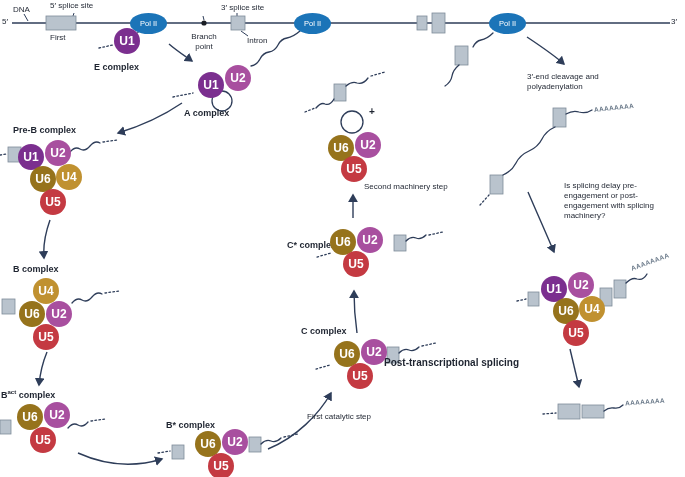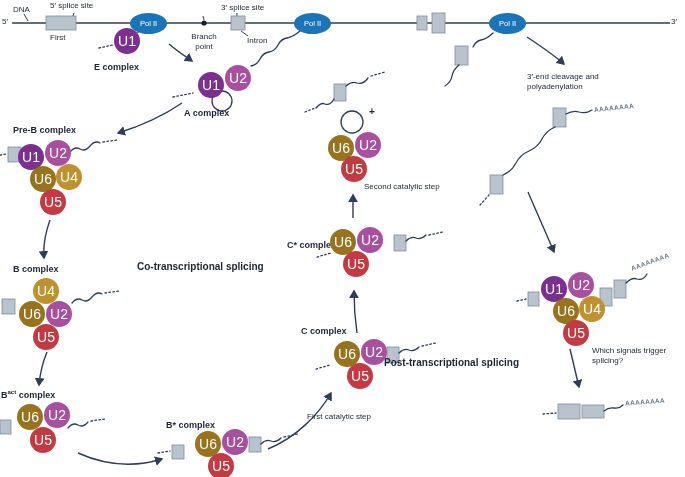--- a/index.html
+++ b/index.html
@@ -9,21 +9,21 @@
   
   .ln{stroke:#2e3d59;stroke-width:1.6;fill:none;}
   .thin{stroke:#2e3d59;stroke-width:1;fill:none;}
   .sq{stroke:#2e3d59;stroke-width:1.3;fill:none;stroke-linecap:round;}
   .oln{stroke:#2e3d59;stroke-width:1.3;fill:none;}
   .dot{stroke:#2e3d59;stroke-width:1.3;fill:none;stroke-dasharray:1.6 2.4;stroke-linecap:round;}
   .exon{fill:#b9c3cd;stroke:#7e8c99;stroke-width:0.8;}
   .arrow{stroke:#2e3d59;stroke-width:1.4;fill:none;marker-end:url(#ah);}
   
   .snrnp{position:absolute;width:26px;height:26px;border-radius:50%;color:#fff;
-         font-size:14px;font-weight:normal;display:flex;align-items:center;justify-content:center;}
+         font-size:12px;font-weight:bold;display:flex;align-items:center;justify-content:center;}
   .u1{background:#7b2f8f;}
   .u2{background:#a84f9f;}
   .u4{background:#c09130;}
   .u5{background:#c43a42;}
   .u6{background:#96731c;}
   .pol2{position:absolute;width:37px;height:21px;border-radius:50%;background:#1b74b8;color:#fff;
         font-size:7.5px;display:flex;align-items:center;justify-content:center;}
   
   .lbl{position:absolute;font-size:8px;line-height:1.25;}
   .clabel{position:absolute;font-size:9px;font-weight:bold;line-height:1.15;}
@@ -150,27 +150,26 @@
   <div class="clabel" style="left:184px;top:108px;">A complex</div>
   <div class="clabel" style="left:13px;top:125px;">Pre-B complex</div>
   <div class="clabel" style="left:13px;top:264px;">B complex</div>
   <div class="clabel" style="left:1px;top:389px;">
     <span>B</span><sup>act</sup><span> complex</span>
   </div>
   <div class="clabel" style="left:166px;top:420px;">B* complex</div>
   <div class="clabel" style="left:301px;top:326px;">C complex</div>
   <div class="clabel" style="left:287px;top:208px;margin-top:32px;">C* complex</div>
 
-  <div class="clabel big" style="left:137px;top:261px;">Co-transcriptional splicing</div>
   <div class="clabel big" style="left:384px;top:357px;">Post-transcriptional splicing</div>
   <div class="lbl" style="left:307px;top:412px;">First catalytic step</div>
-  <div class="lbl" style="left:364px;top:182px;">Second catalytic step</div>
+  <div class="lbl" style="left:364px;top:182px;">Second machinery step</div>
   <div class="lbl plus" style="left:369px;top:106px;">+</div>
   <div class="lbl" style="left:527px;top:72px;width:105px;">3′-end cleavage and polyadenylation</div>
-  <div class="lbl" style="left:592px;top:346px;width:76px;">Which signals trigger splicing?</div>
+  <div class="lbl" style="left:564px;top:181px;width:96px;">Is splicing delay pre-engagement or post-engagement with splicing machinery?</div>
 
   <div class="polya" style="left:594px;top:104px;transform:rotate(-6deg);">AAAAAAAA</div>
   <div class="polya" style="left:630px;top:258px;transform:rotate(-20deg);">AAAAAAAA</div>
   <div class="polya" style="left:625px;top:398px;transform:rotate(-4deg);">AAAAAAAA</div>
 
   <div class="snrnp u1" style="left:114px;top:28px;">U1</div>
 
   <div class="snrnp u1" style="left:198px;top:72px;">U1</div>
   <div class="snrnp u2" style="left:225px;top:65px;">U2</div>
 

